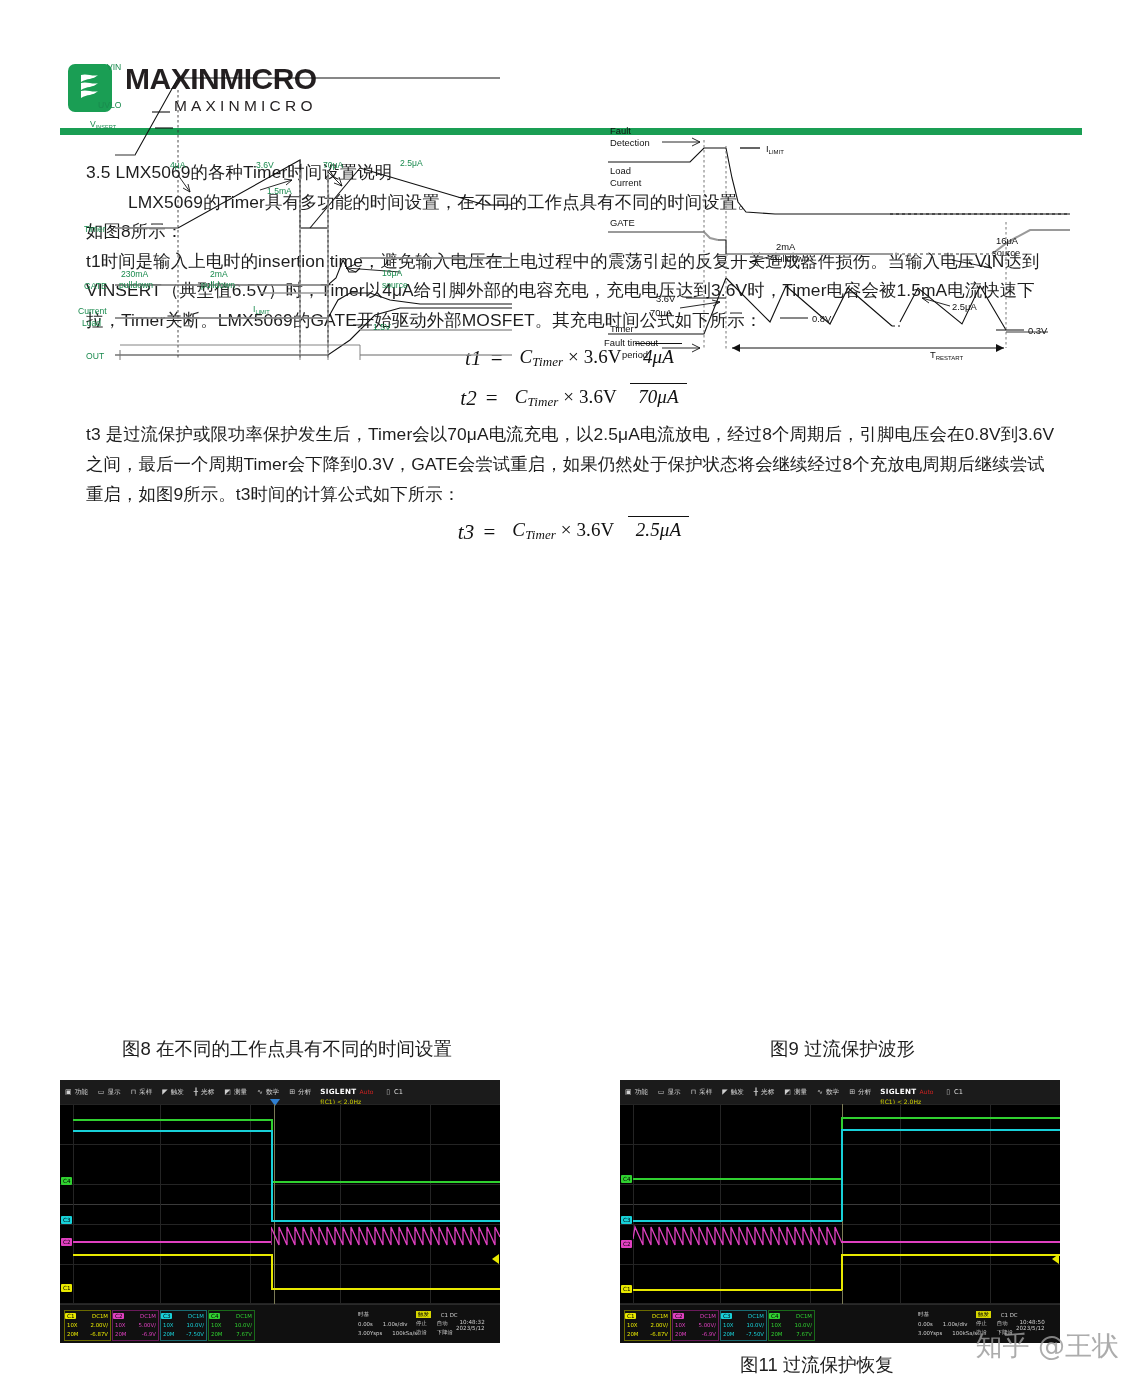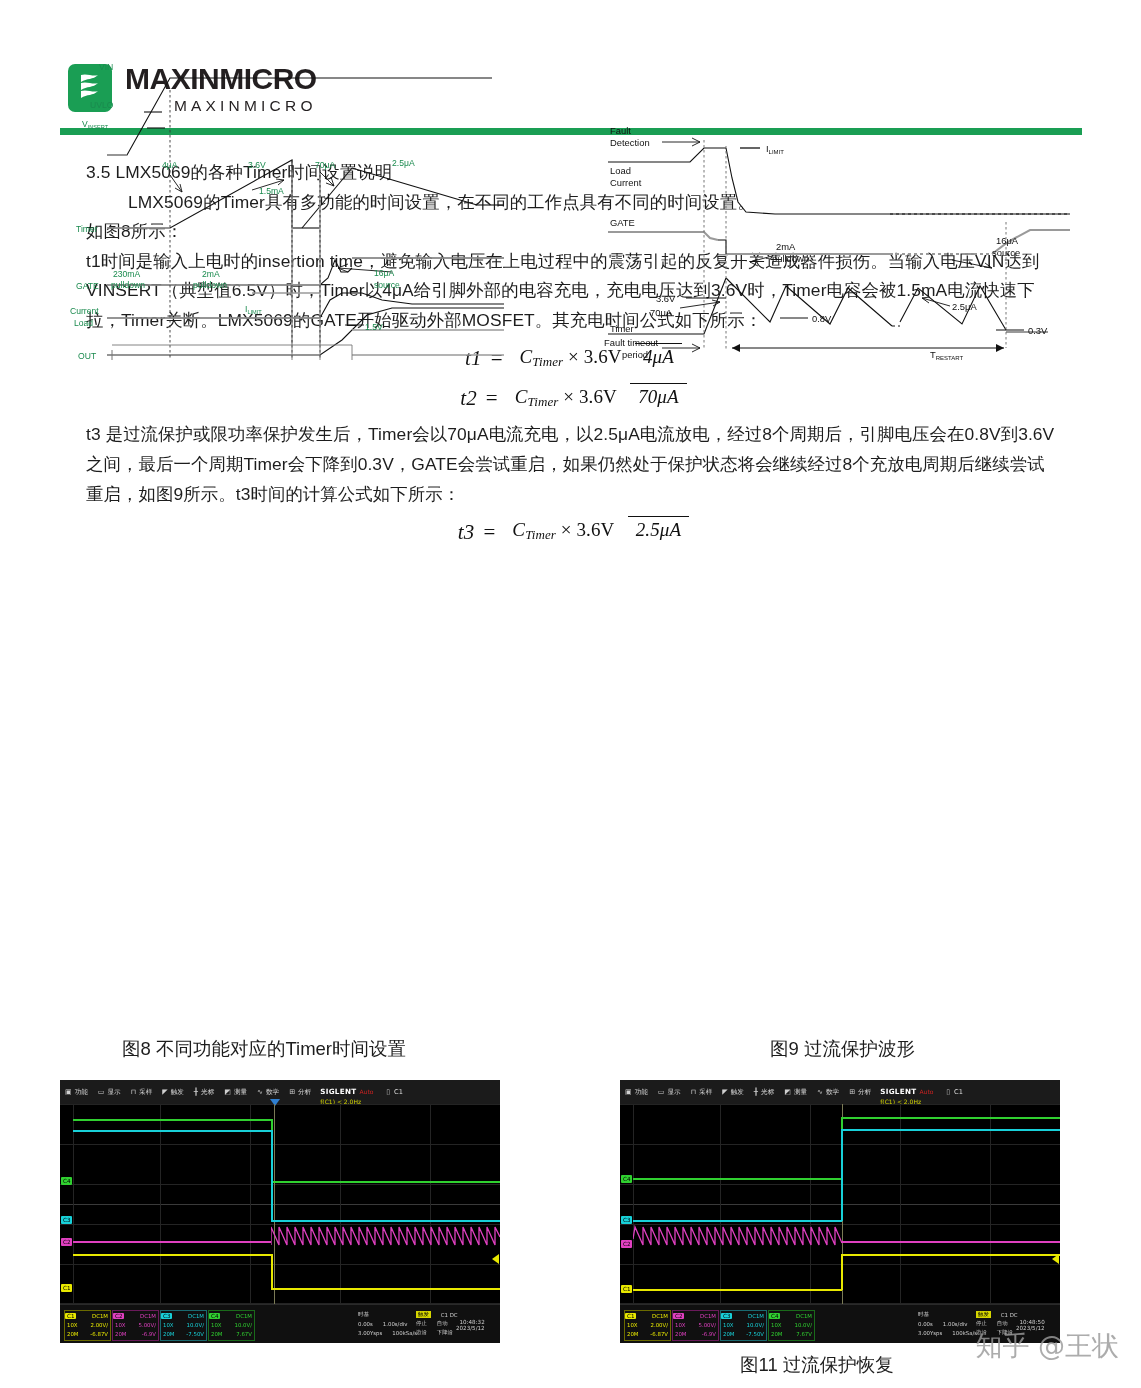--- a/index.html
+++ b/index.html
@@ -58,21 +58,21 @@
     font-size:21px;color:#111;
   }
   .fr{display:inline-flex;align-items:center;justify-content:center;gap:9px;}
   .fr .lhs{font-style:italic;font-size:21px;}
   .frac{display:inline-block;text-align:center;vertical-align:middle;}
   .frac .num{padding:0 8px 1px 8px;font-size:19px;}
   .frac .den{border-top:1.6px solid #111;padding:2px 8px 0 8px;font-size:19px;}
   .sub{font-size:13px;vertical-align:-0.22em;font-style:italic;}
   .it{font-style:italic;}
 
-  .fig8{position:absolute;left:52px;top:0px;width:460px;height:350px;}
+  .fig8{position:absolute;left:60px;top:0px;width:460px;height:350px;}
   .fig9{position:absolute;left:600px;top:110px;width:480px;height:240px;}
 
   .cap{
     position:absolute;font-size:18.5px;color:#1d1d1d;white-space:nowrap;
   }
   .cap8{left:122px;top:1036px;}
   .cap9{left:770px;top:1036px;}
   .cap10{left:225px;top:1432px;font-style:italic;}
   .cap11{left:740px;top:1352px;}
 
@@ -430,21 +430,21 @@
         <text x="56" y="192">3.6V</text>
         <text x="50" y="206">70μA</text>
         <text x="352" y="200">2.5μA</text>
         <text x="212" y="212">0.8V</text>
         <text x="428" y="224">0.3V</text>
         <text x="330" y="248">T<tspan font-size="6" dy="2">RESTART</tspan></text>
       </g>
     </svg>
   </div>
 
-  <div class="cap cap8">图8 不同功能对应的Timer时间设置</div>
+  <div class="cap cap8">图8 在不同的工作点具有不同的时间设置</div>
   <div class="cap cap9">图9 过流保护波形</div>
 
   <div class="scope scope-left">
     <div class="scope-menu">
       <div class="mi">
           <span class="gl">▣</span>
           <span>功能</span>
         </div>
       <div class="mi">
           <span class="gl">▭</span>

